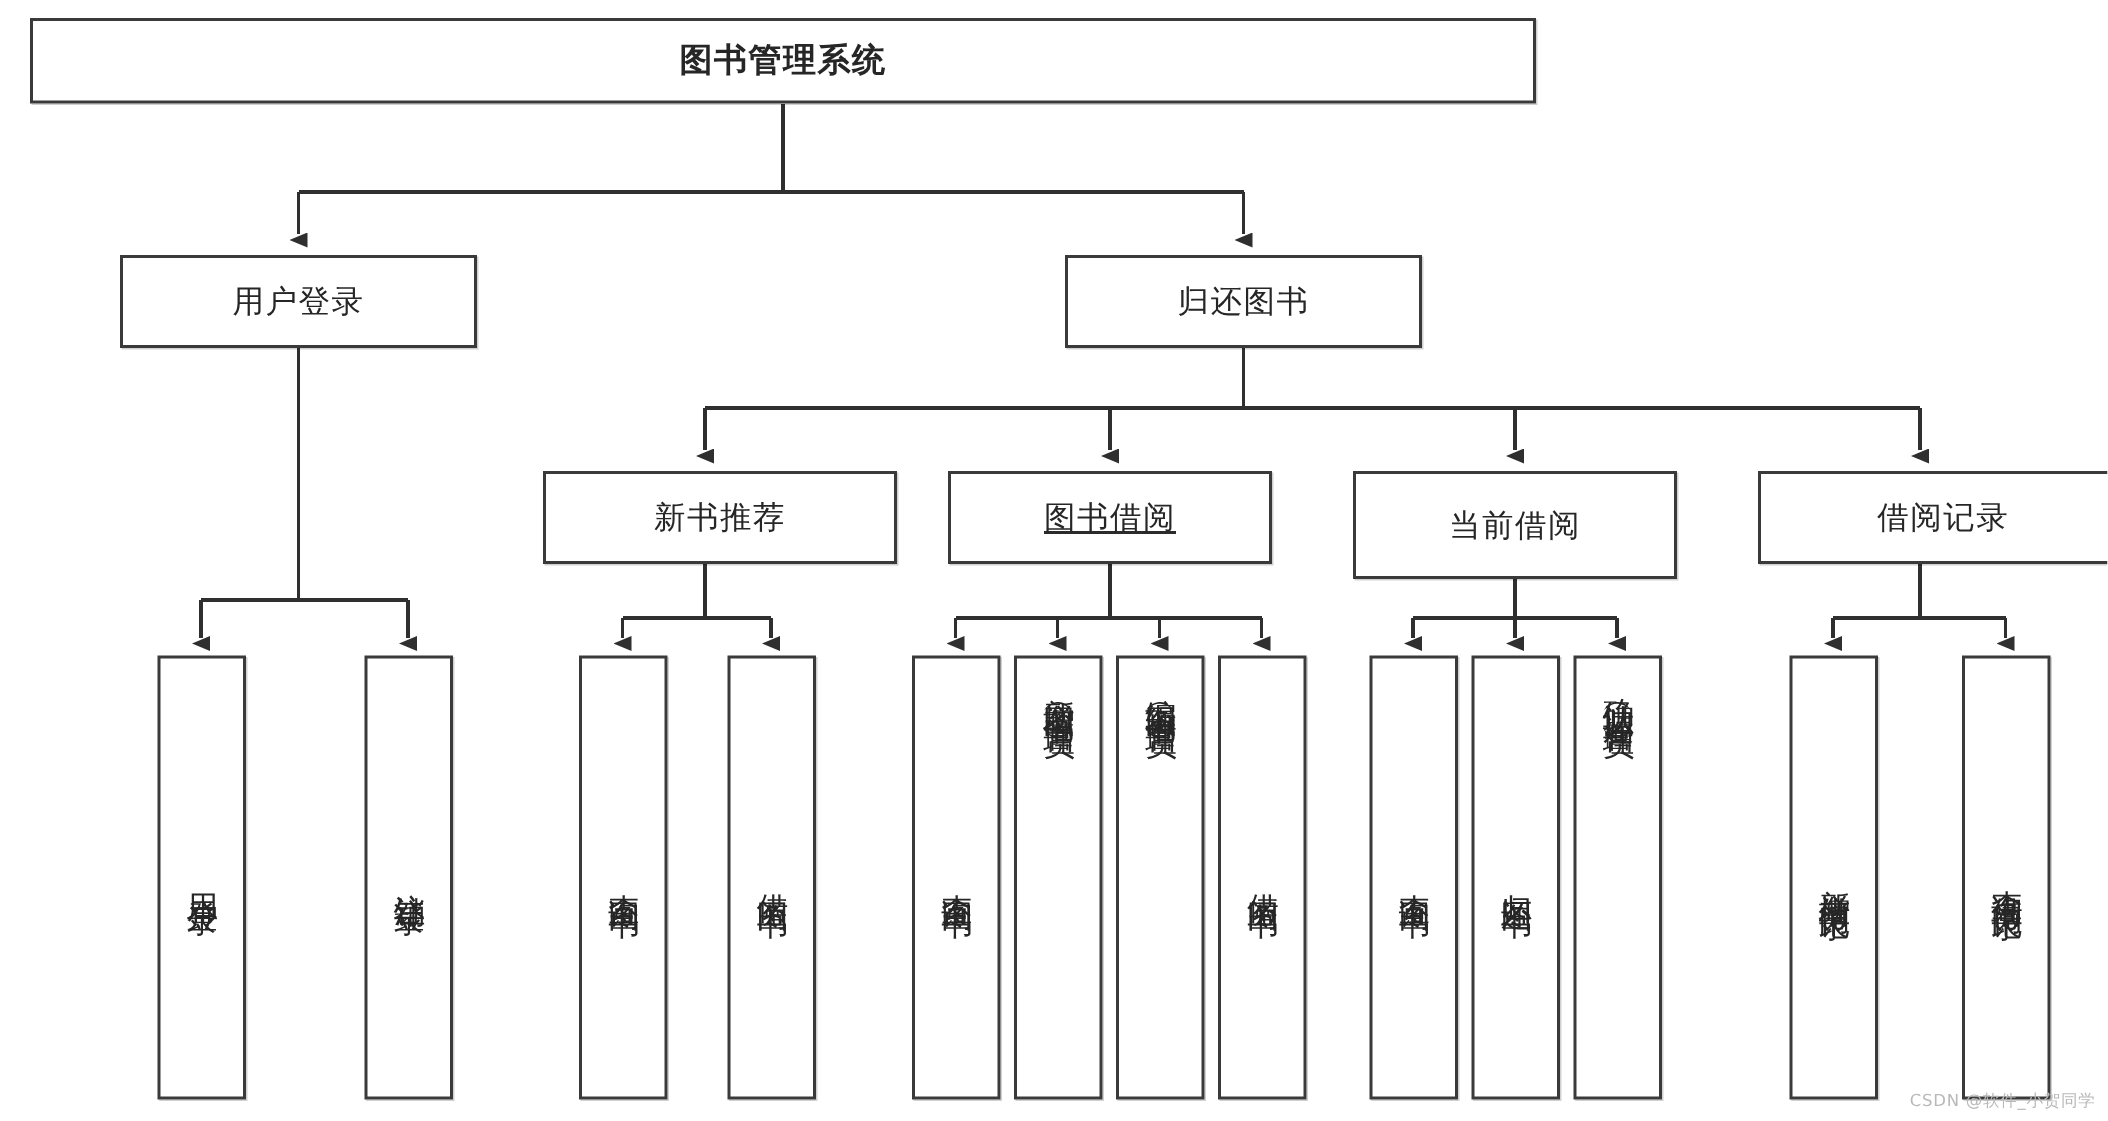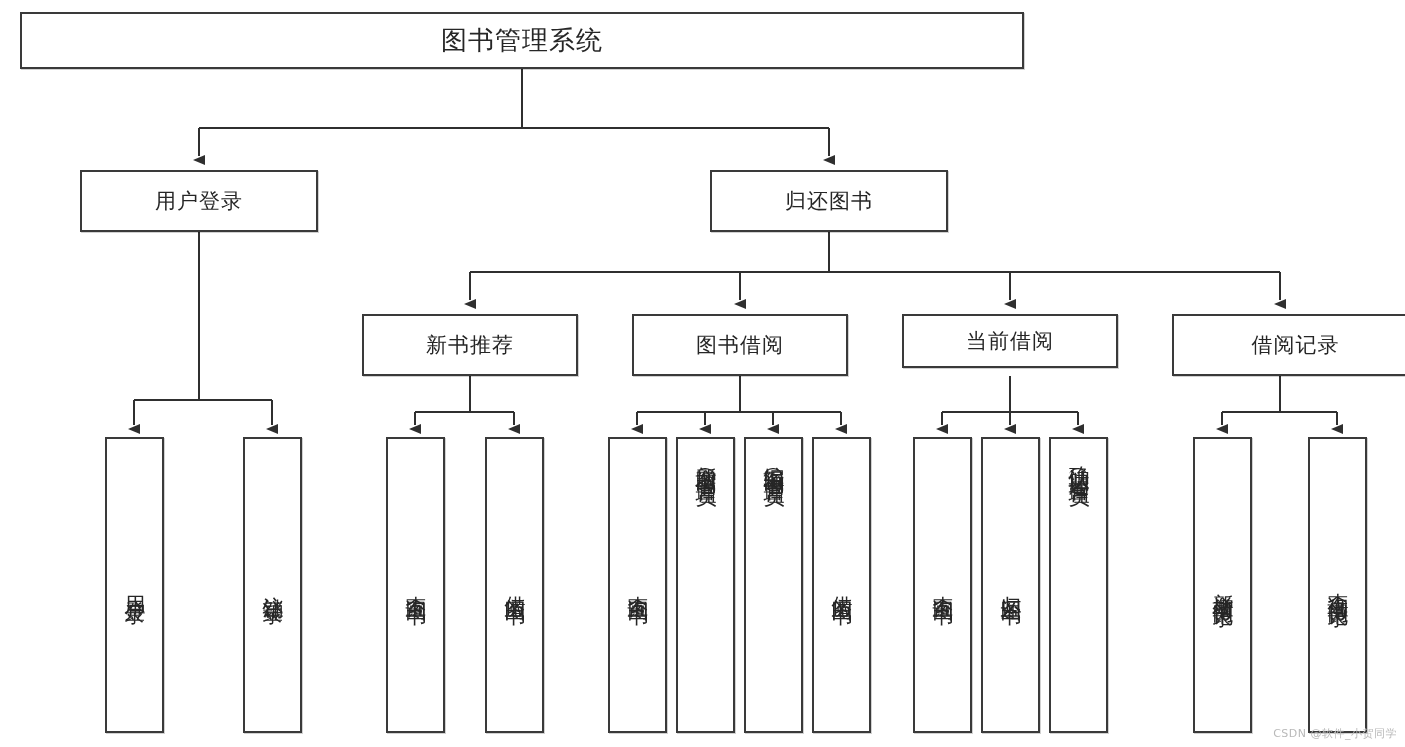--- a/index.html
+++ b/index.html
@@ -38,21 +38,21 @@
     box-shadow: 1px 1px 0 rgba(0,0,0,0.18);
     z-index: 2;
   }
   .node .label {
     font-size: 21px;
     line-height: 1.15;
     letter-spacing: 1px;
     white-space: nowrap;
     color: #262626;
   }
-  .node.root .label { font-size: 26px; }
+  .node.root .label { font-size: 22px; font-weight: bold; }
   .node.leaf {
     align-items: flex-start;
     justify-content: center;
     padding-top: 10px;
   }
   .node.leaf .label {
     writing-mode: vertical-rl;
     text-orientation: upright;
     font-size: 21px;
     letter-spacing: 3px;
@@ -134,27 +134,27 @@
     <span class="label">图书管理系统</span>
   </div>
 
   <div class="node" style="left:80px; top:170px; width:238px; height:62px;">
     <span class="label">用户登录</span>
   </div>
   <div class="node" style="left:710px; top:170px; width:238px; height:62px;">
     <span class="label">归还图书</span>
   </div>
 
-  <div class="node" style="left:362px; top:314px; width:216px; height:62px;">
+  <div class="node" style="left:362px; top:314px; width:236px; height:62px;">
     <span class="label">新书推荐</span>
   </div>
-  <div class="node" style="left:632px; top:314px; width:216px; height:62px;">
+  <div class="node" style="left:632px; top:314px; width:216px; height:62px;text-decoration:underline;">
     <span class="label">图书借阅</span>
   </div>
-  <div class="node" style="left:902px; top:314px; width:216px; height:54px;">
+  <div class="node" style="left:902px; top:314px; width:216px; height:72px;">
     <span class="label">当前借阅</span>
   </div>
   <div class="node" style="left:1172px; top:314px; width:247px; height:62px;">
     <span class="label">借阅记录</span>
   </div>
 
   <div class="node leaf centered" style="left:105px; top:437px; width:59px; height:296px;">
     <span class="label">用户登录</span>
   </div>
   <div class="node leaf centered" style="left:243px; top:437px; width:59px; height:296px;">

